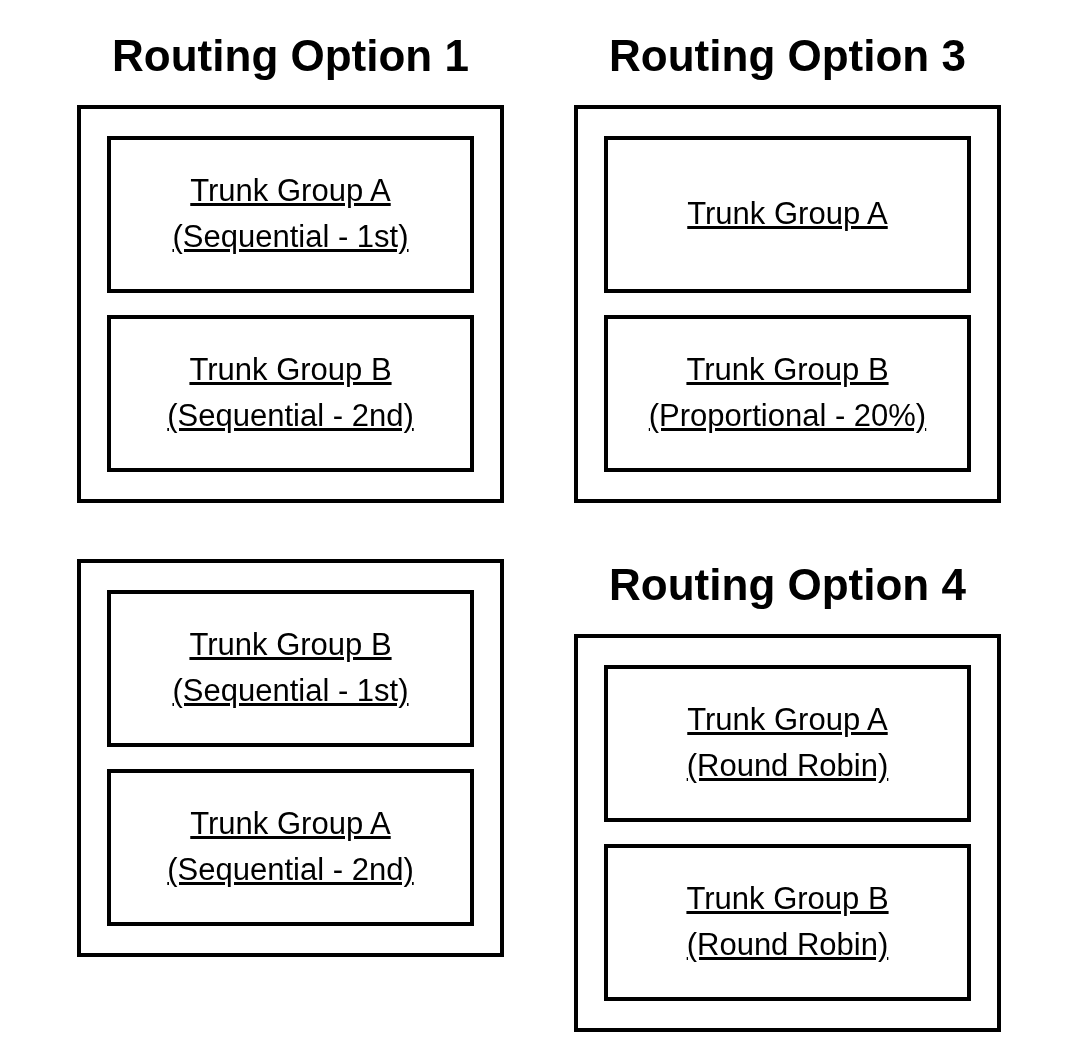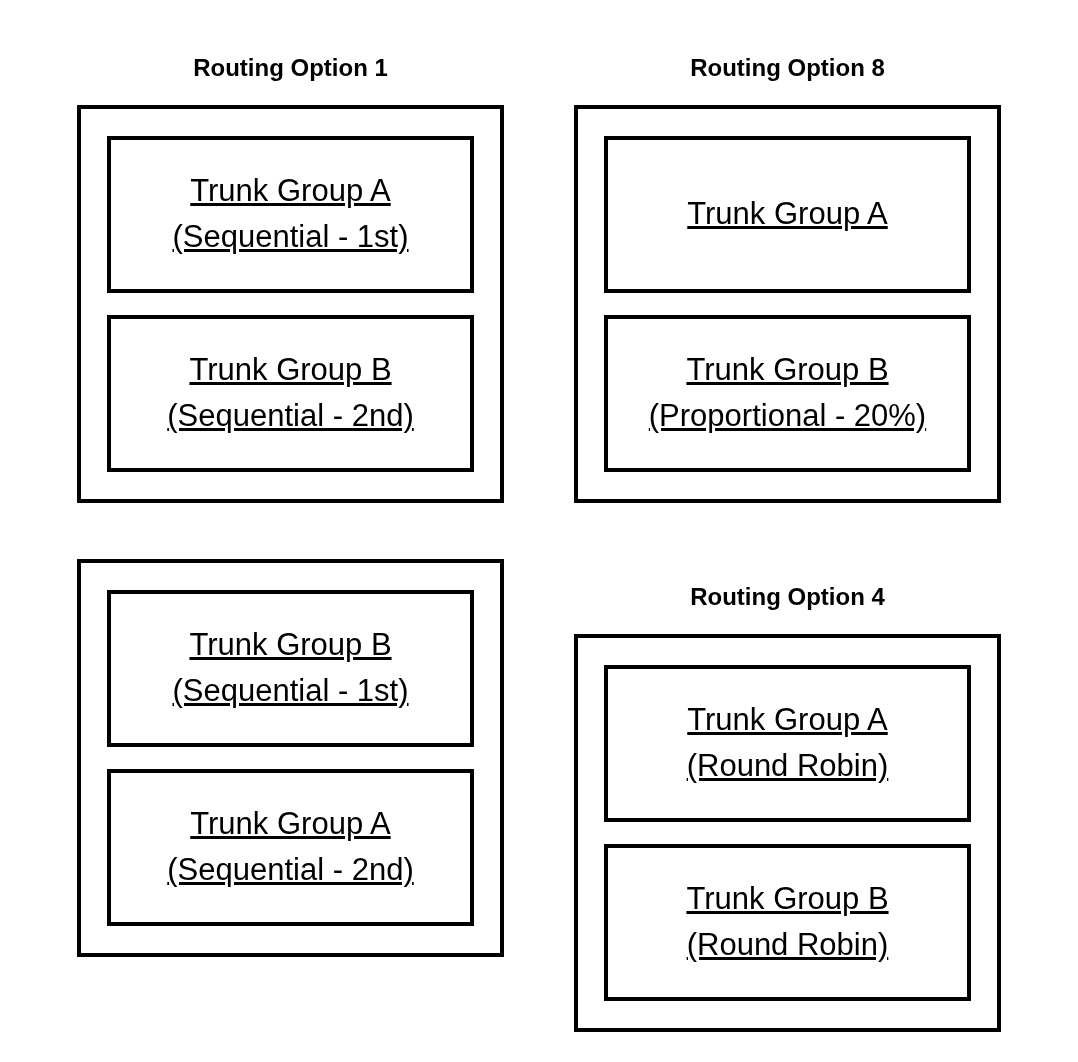--- a/index.html
+++ b/index.html
@@ -29,26 +29,25 @@
     grid-template-columns: 427px 427px;
     column-gap: 70px;
     row-gap: 56px;
   }
   .panel {
     display: flex;
     flex-direction: column;
     align-items: center;
   }
   .panel-title {
-    font-size: 24px;
+    font-size: 44px;
     font-weight: bold;
     line-height: 1.2;
     margin-bottom: 22px;
     white-space: nowrap;
-    margin-top: 24px;
   }
   .outer-box {
     width: 427px;
     height: 398px;
     border: 4px solid var(--border-color);
     background: var(--bg-color);
     display: flex;
     flex-direction: column;
     justify-content: space-between;
     padding: 27px 26px;
@@ -85,21 +84,21 @@
           <div class="box-line">(Sequential - 1st)</div>
         </div>
         <div class="inner-box">
           <div class="box-line">Trunk Group B</div>
           <div class="box-line">(Sequential - 2nd)</div>
         </div>
       </div>
     </div>
 
     <div class="panel">
-      <div class="panel-title">Routing Option 8</div>
+      <div class="panel-title">Routing Option 3</div>
       <div class="outer-box">
         <div class="inner-box">
           <div class="box-line">Trunk Group A</div>
         </div>
         <div class="inner-box">
           <div class="box-line">Trunk Group B</div>
           <div class="box-line">(Proportional - 20%)</div>
         </div>
       </div>
     </div>

